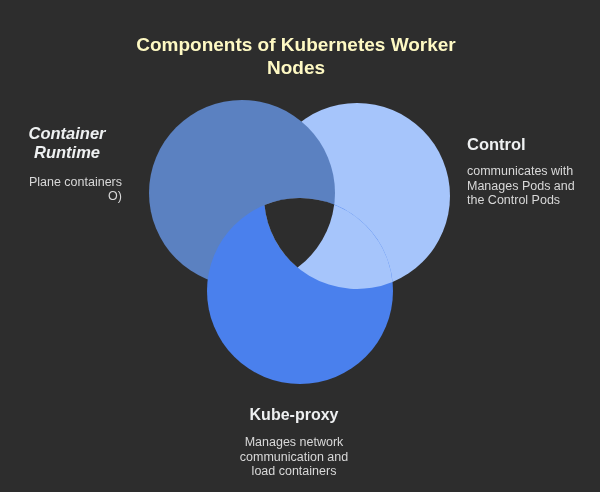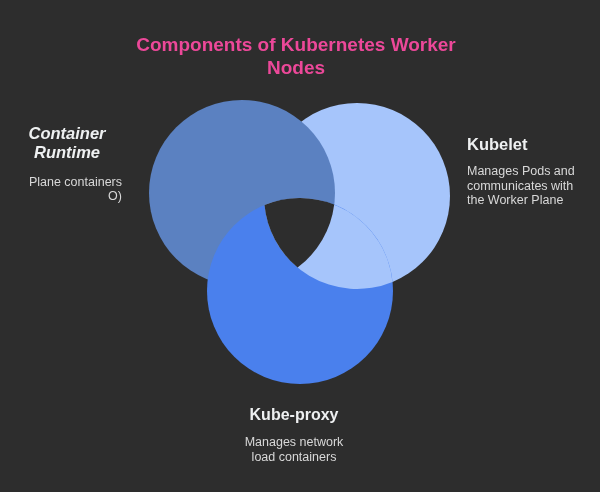--- a/index.html
+++ b/index.html
@@ -9,21 +9,21 @@
     font-family: "Liberation Sans", sans-serif;
     position: relative;
     overflow: hidden;
   }
   .canvas { position: absolute; inset: 0; width: 600px; height: 492px; }
   .venn { position: absolute; left: 0; top: 0; }
 
   .title {
     position: absolute; left: 126px; top: 33px; width: 340px; margin: 0;
     font-size: 19px; line-height: 23px; font-weight: bold;
-    text-align: center; color: #ec4899;
+    text-align: center; color: #fef9c3;
   }
 
   .label { position: absolute; }
   .heading { font-weight: bold; font-size: 16.5px; line-height: 19px; color: #eef0f1; }
   .body { font-size: 12.5px; color: #d8d8d8; }
   .body .ln { display: block; white-space: nowrap; }
 
   .lbl-cr-h { left: 10px;  top: 124px; width: 114px; text-align: center; font-style: italic; }
   .lbl-cr-b { left: 0px;   top: 176px; width: 122px; text-align: right; line-height: 13.8px; }
 
@@ -48,26 +48,27 @@
   </svg>
 
   <h1 class="title">Components of Kubernetes Worker Nodes</h1>
 
   <div class="label heading lbl-cr-h">Container Runtime</div>
   <div class="label body lbl-cr-b">
     <span class="ln">Plane containers</span>
     <span class="ln">O)</span>
   </div>
 
-  <div class="label heading lbl-kl-h">Kubelet</div>
+  <div class="label heading lbl-kl-h">Control</div>
   <div class="label body lbl-kl-b">
+    <span class="ln">communicates with</span>
     <span class="ln">Manages Pods and</span>
-    <span class="ln">communicates with</span>
-    <span class="ln">the Worker Plane</span>
+    <span class="ln">the Control Pods</span>
   </div>
 
   <div class="label heading lbl-kp-h">Kube-proxy</div>
   <div class="label body lbl-kp-b">
     <span class="ln">Manages network</span>
+    <span class="ln">communication and</span>
     <span class="ln">load containers</span>
   </div>
 
 </div>
 
 </body></html>

